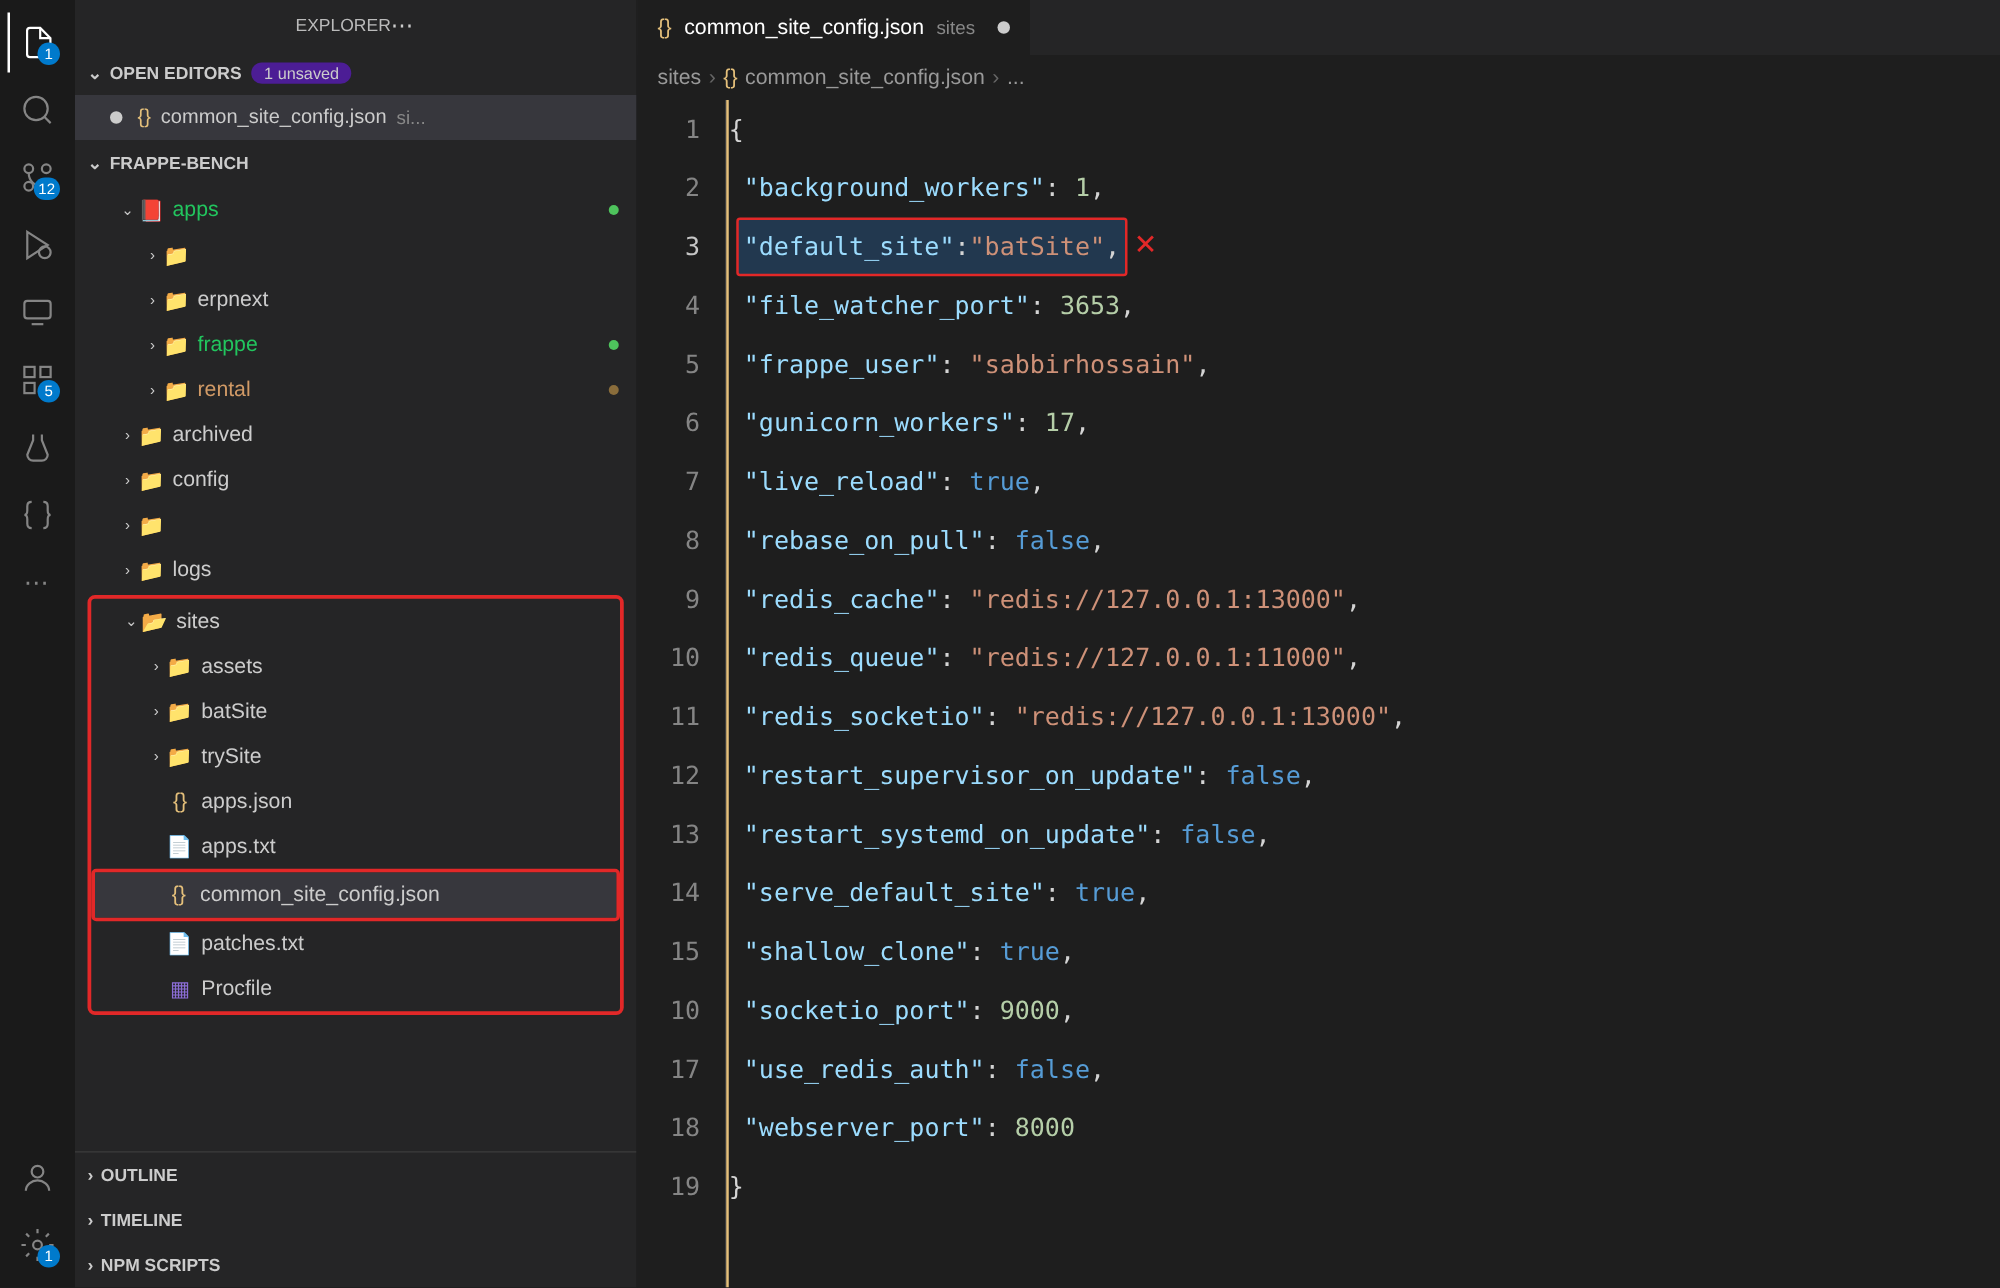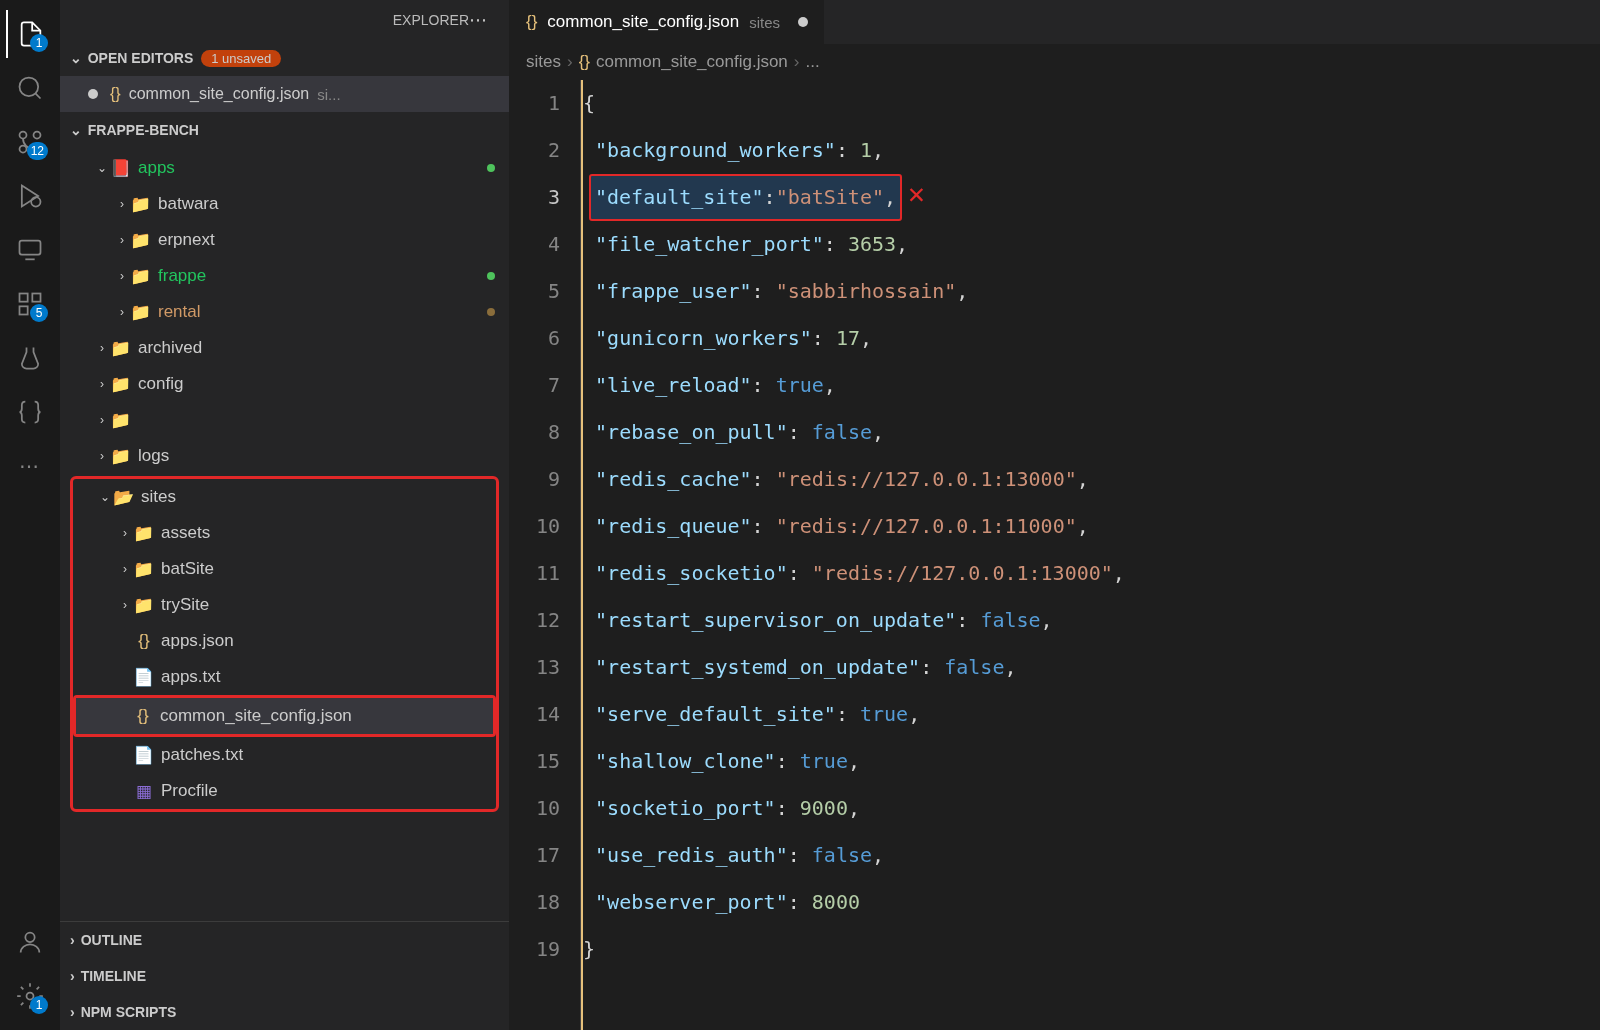--- a/index.html
+++ b/index.html
@@ -53,39 +53,39 @@
   width: 450px;
   background: #252526;
   display: flex;
   flex-direction: column;
   border-right: 1px solid #1e1e1e;
 }
 .sidebar-header {
   height: 40px;
   display: flex;
   align-items: center;
-  justify-content: flex-end;
+  justify-content: center;
   padding: 0 20px 0 20px;
   font-size: 14px;
   color: #bbbbbb;
 }
 .ellipsis-icon { color: #cccccc; font-size: 18px; letter-spacing: 2px; }
 .section-header {
   height: 36px;
   display: flex;
   align-items: center;
   padding: 0 10px;
   font-size: 14px;
   font-weight: 700;
   color: #cccccc;
   cursor: pointer;
 }
 .section-header .chevron { margin-right: 6px; }
 .unsaved-badge {
-  background: #c2410c;
+  background: #4c1d95;
   color: #cccccc;
   border-radius: 10px;
   padding: 1px 10px;
   font-size: 13px;
   font-weight: 400;
   margin-left: 8px;
 }
 .open-editor-item {
   height: 36px;
   display: flex;
@@ -326,21 +326,20 @@
   <div class="tree">
     <div class="tree-item d1">
         <span class="chevron">⌄</span>
         <span class="icon folder-icon red">📕</span>
         <span class="label green">apps</span>
         <span class="mod-dot green"></span>
       </div>
     <div class="tree-item d2">
         <span class="chevron">›</span>
         <span class="icon folder-icon">📁</span>
-        <span class="label">batwara</span>
       </div>
     <div class="tree-item d2">
         <span class="chevron">›</span>
         <span class="icon folder-icon">📁</span>
         <span class="label">erpnext</span>
       </div>
     <div class="tree-item d2">
         <span class="chevron">›</span>
         <span class="icon folder-icon">📁</span>
         <span class="label green">frappe</span>

